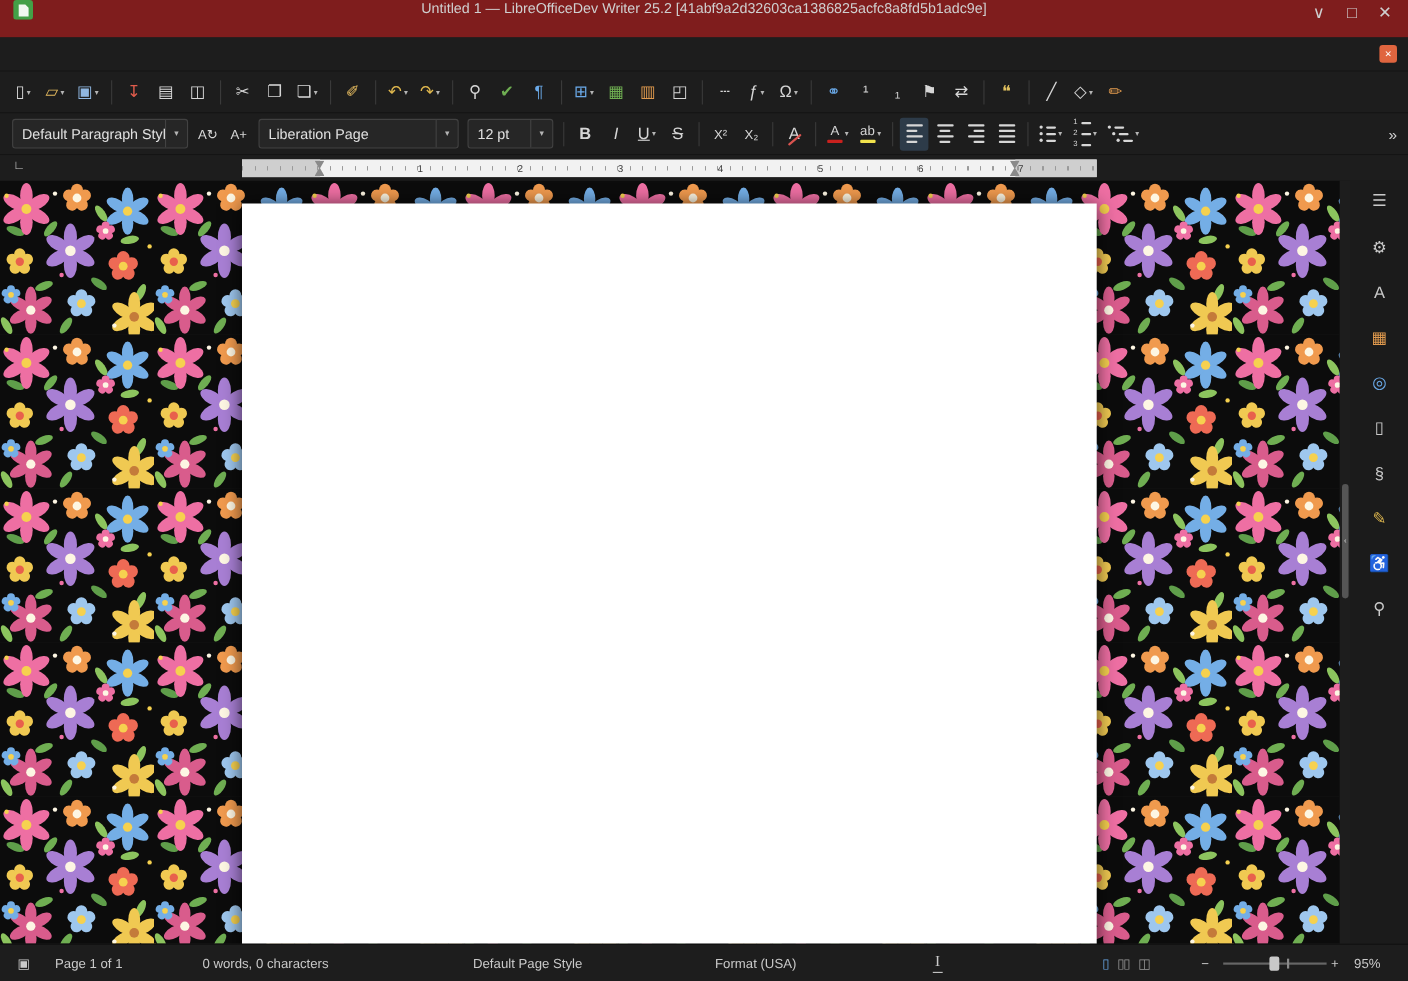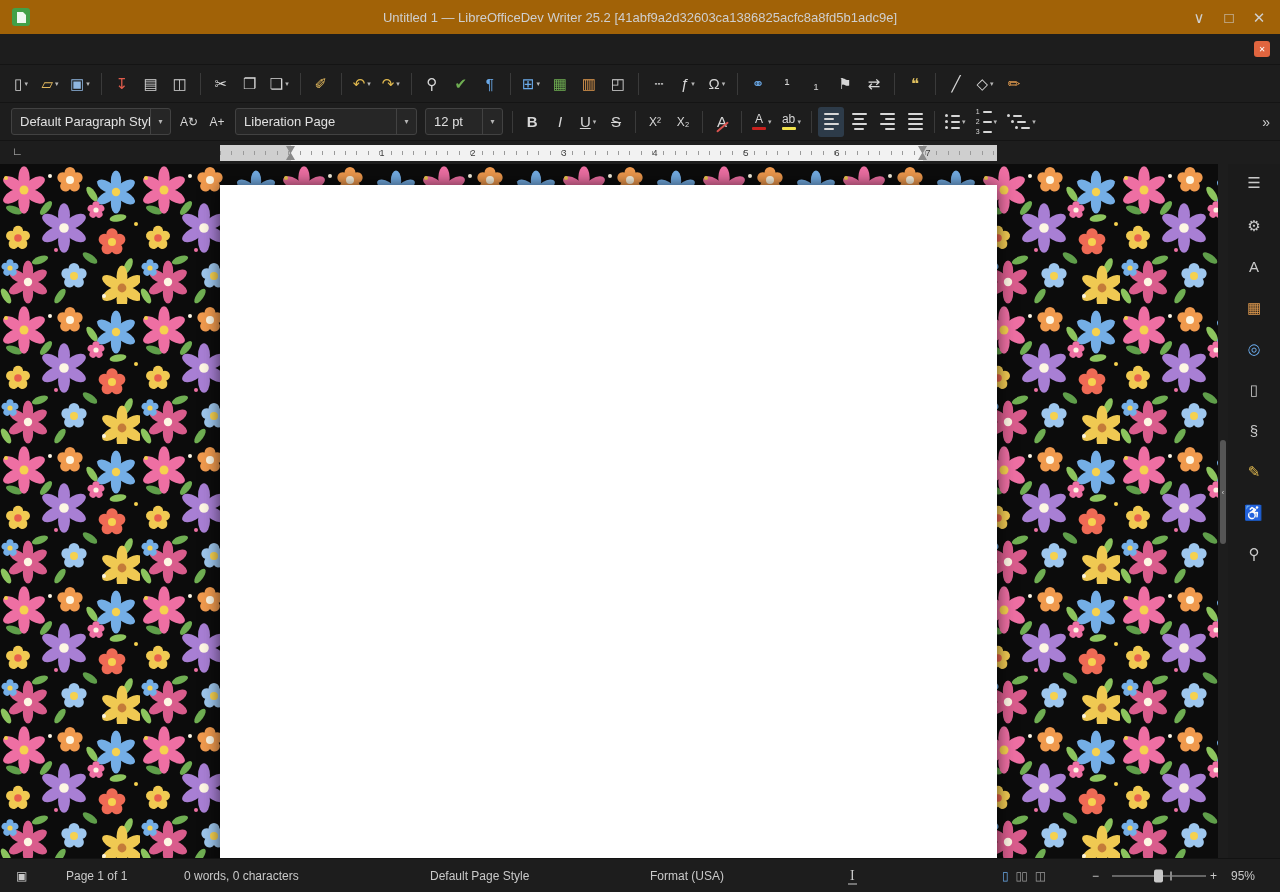--- a/index.html
+++ b/index.html
@@ -1,19 +1,19 @@
 <!DOCTYPE html>
 <html><head>
 <meta charset="utf-8">
 <style>
   *{box-sizing:border-box;margin:0;padding:0}
   body{margin:0;background:#000}
   .window{width:1280px;height:892px;position:relative;background:#1d1d1d;font-family:"Liberation Sans",sans-serif;color:#d6d6d6;overflow:hidden;user-select:none}
   
-  .titlebar{height:34px;background:#a16207;display:flex;align-items:center;position:relative}
+  .titlebar{height:34px;background:#7f1d1d;display:flex;align-items:flex-start;position:relative}
   .app-icon{margin-left:12px;display:flex}
   .win-title{position:absolute;left:50%;transform:translateX(-50%);font-size:13px;color:#cfcfcf;white-space:nowrap}
   .win-controls{margin-left:auto;display:flex;gap:8px;margin-right:10px}
   .wc{background:none;border:none;color:#cfcfcf;font-size:12px;width:22px;height:22px;display:flex;align-items:center;justify-content:center;padding:0}
   
   .menubar{height:30px;display:flex;align-items:center;background:#1d1d1d;position:relative}
   .menu-items{display:flex;padding-left:8px}
   .menu-item{padding:4px 10px;font-size:13px;color:#d6d6d6}
   .menubar-right{margin-left:auto;margin-right:10px}
   .close-doc{width:16px;height:16px;background:#e0653f;border-radius:3px;color:#fff;font-size:8px;display:flex;align-items:center;justify-content:center;border:none}
@@ -595,21 +595,21 @@
         </button>
 
         <button class="sb">
           <span class="glyph">⚲</span>
         </button>
       </div>
   </div>
 
   <footer class="statusbar">
     <span class="st" style="left:16px">▣</span>
-    <span class="st" style="left:66px">Page 1 of 1</span>
+    <span class="st" style="left:50px">Page 1 of 1</span>
     <span class="st" style="left:184px">0 words, 0 characters</span>
     <span class="st" style="left:430px">Default Page Style</span>
     <span class="st" style="left:650px">Format (USA)</span>
     <span class="st st-selmode" style="left:848px">I</span>
     <div class="st vlgroup" style="left:1000px">
 
         <button class="vl active">
           <span class="glyph">▯</span>
         </button>
 

